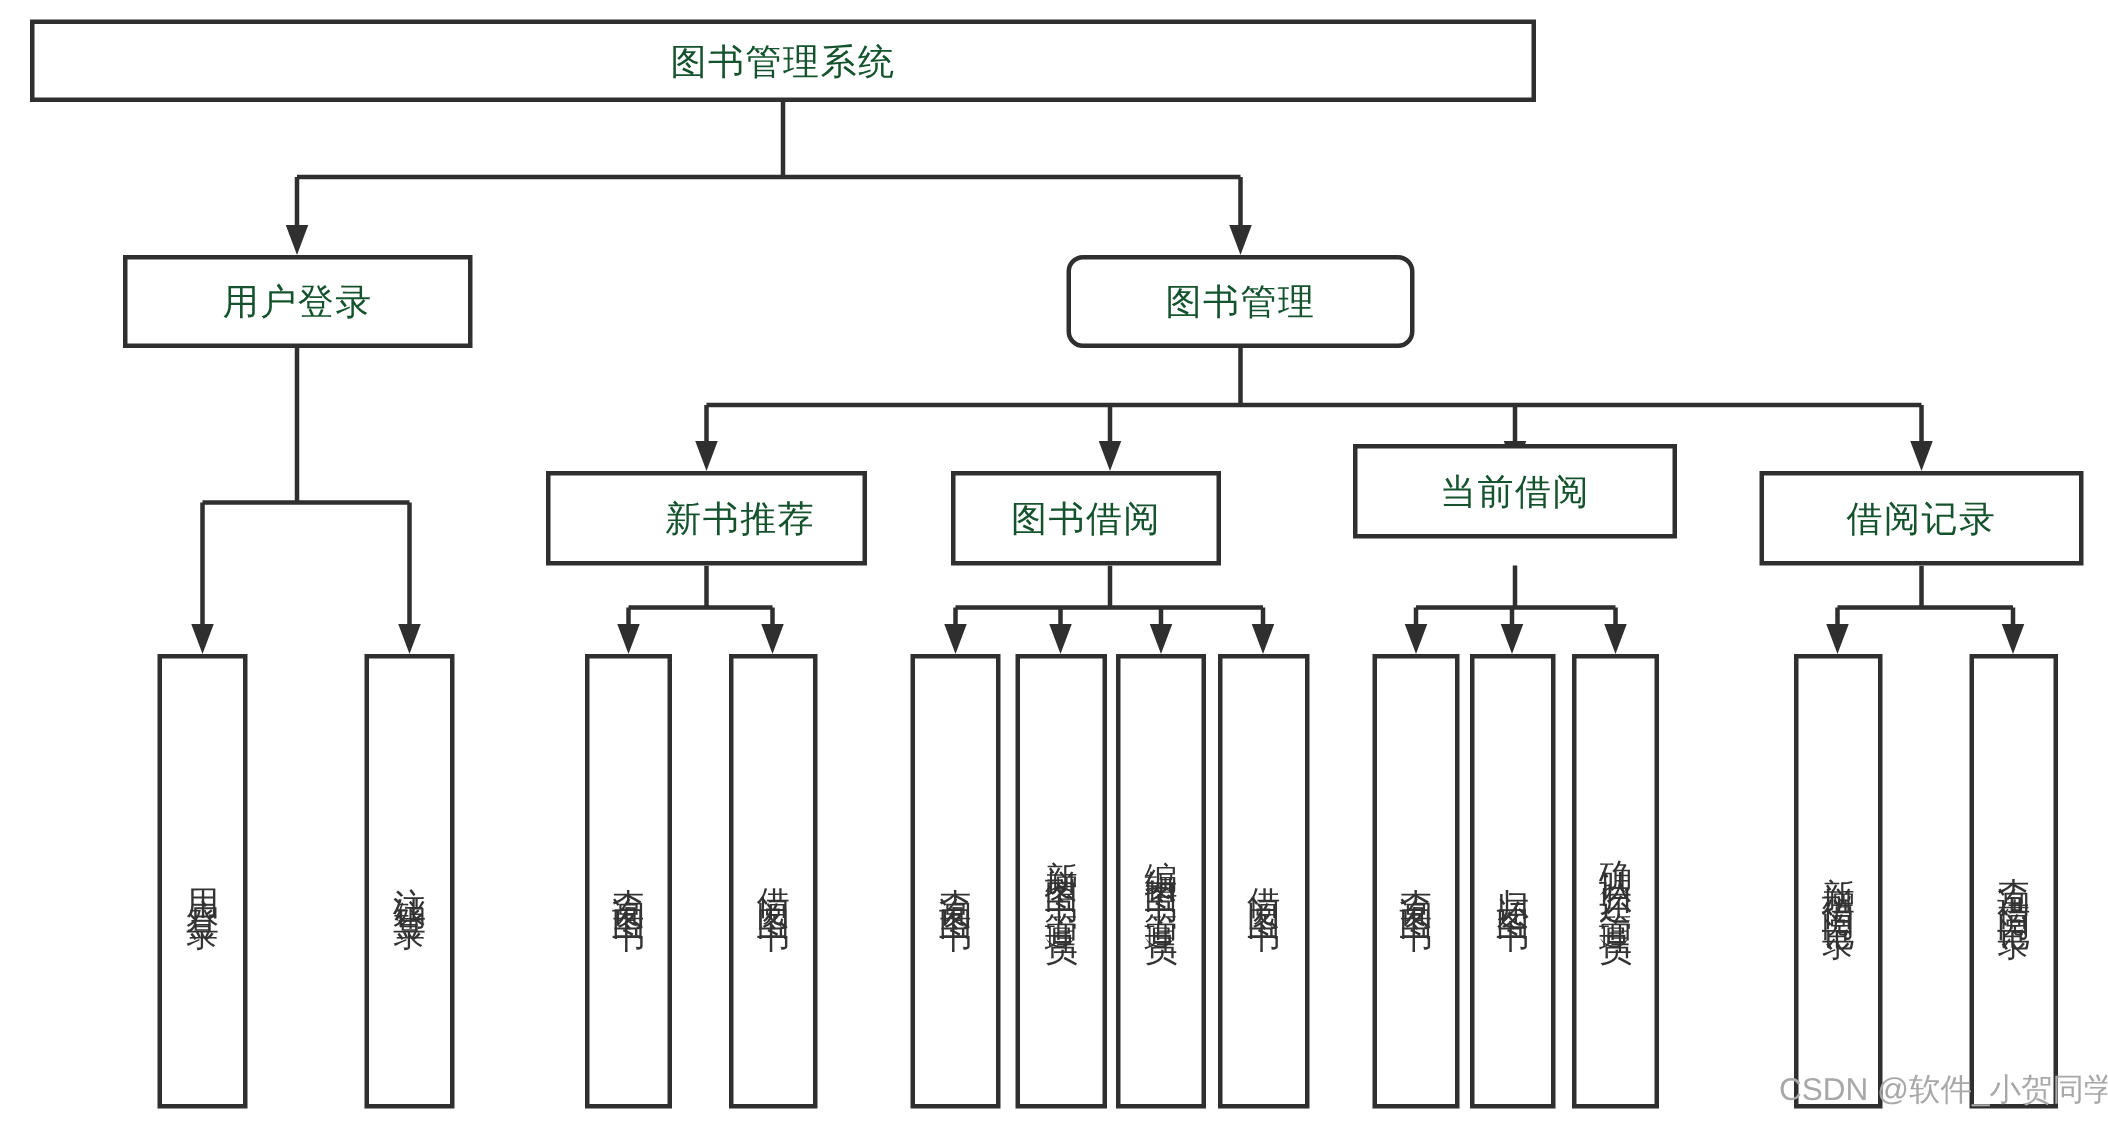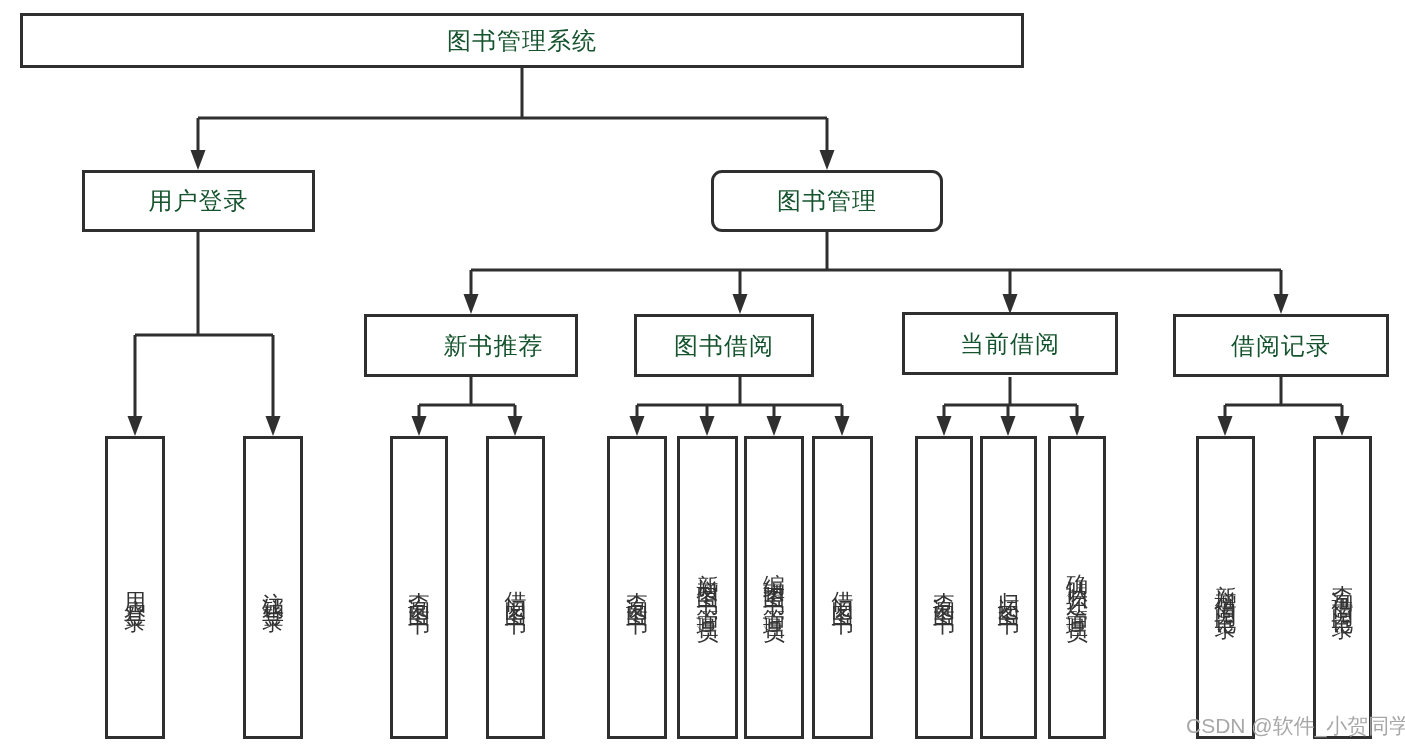--- a/index.html
+++ b/index.html
@@ -111,21 +111,21 @@
     </g>
   </svg>
 
   <div class="node" style="left:20px; top:13px; width:1004px; height:55px;">图书管理系统</div>
 
   <div class="node" style="left:82px; top:170px; width:233px; height:62px;">用户登录</div>
   <div class="node" style="left:711px; top:170px; width:232px; height:62px;border-radius:11px;">图书管理</div>
 
   <div class="node" style="left:364px; top:314px; width:214px; height:63px;padding-left:45px;">新书推荐</div>
   <div class="node" style="left:634px; top:314px; width:180px; height:63px;">图书借阅</div>
-  <div class="node" style="left:902px; top:312px; width:216px; height:63px;">当前借阅</div>
+  <div class="node" style="left:902px; top:296px; width:216px; height:63px;">当前借阅</div>
   <div class="node" style="left:1173px; top:314px; width:216px; height:63px;">借阅记录</div>
 
   <div class="vnode" style="left:105px; width:60px;">
     <span>用户登录</span>
   </div>
   <div class="vnode" style="left:243px; width:60px;">
     <span>注销登录</span>
   </div>
 
   <div class="vnode" style="left:390px; width:58px;">

